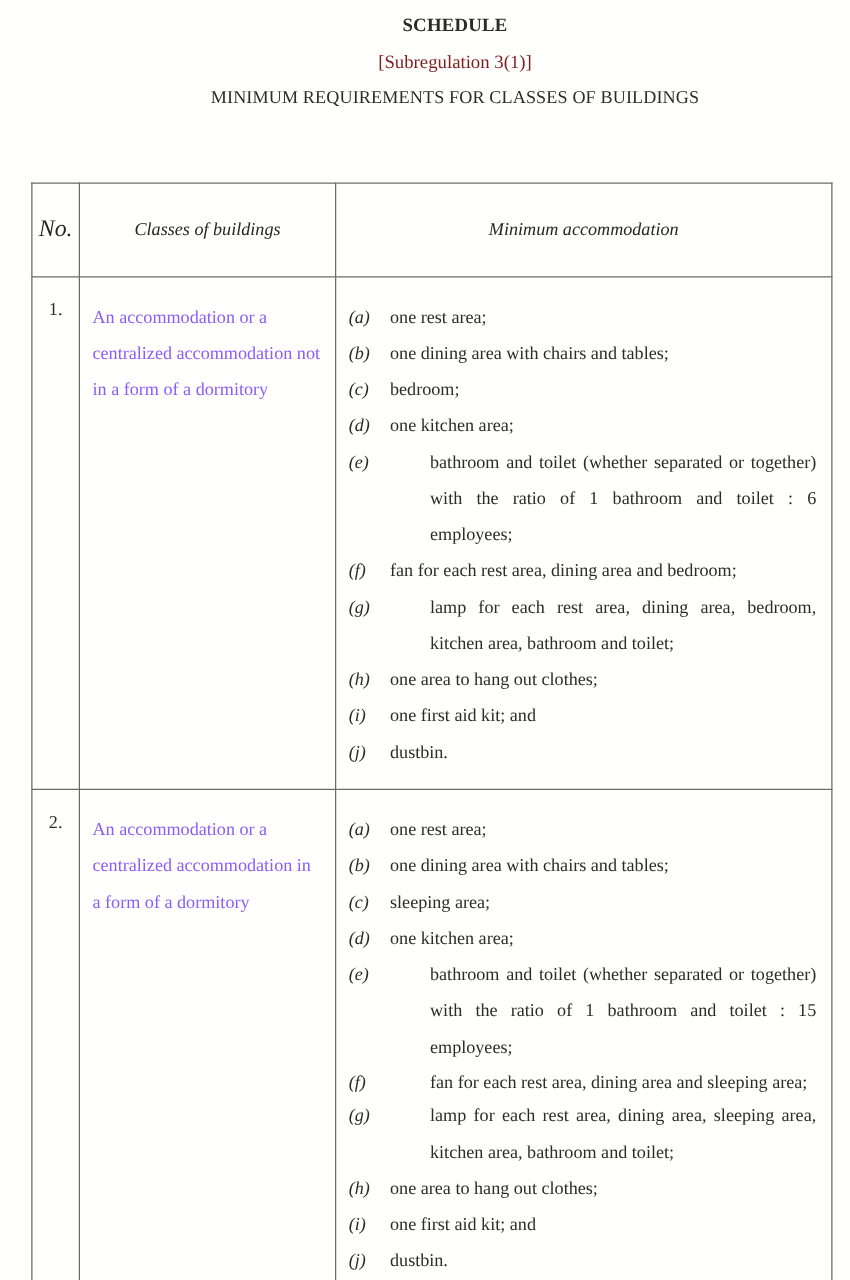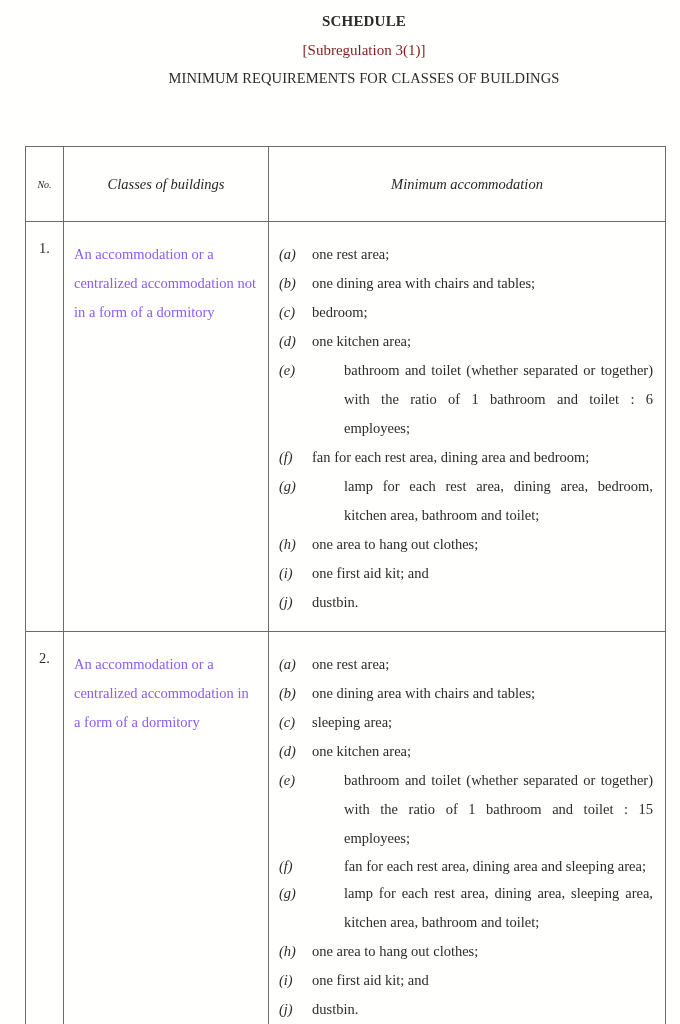--- a/index.html
+++ b/index.html
@@ -81,21 +81,21 @@
   
   .hdr-cell {
     height: 74px;
     text-align: center;
     font-style: italic;
     font-size: 14.5px;
     font-weight: normal;
     color: #262626;
     vertical-align: middle !important;
   }
-  .hdr-cell.no  { font-size: 10px; }
+  .hdr-cell.no  { font-size: 19px; }
 
   
   .cell-no {
     text-align: center;
     font-size: 14.5px;
     padding-top: 18px !important;
     color: #2b2b2b;
   }
   .cell-class {
     padding: 18px 10px 10px 10px !important;

